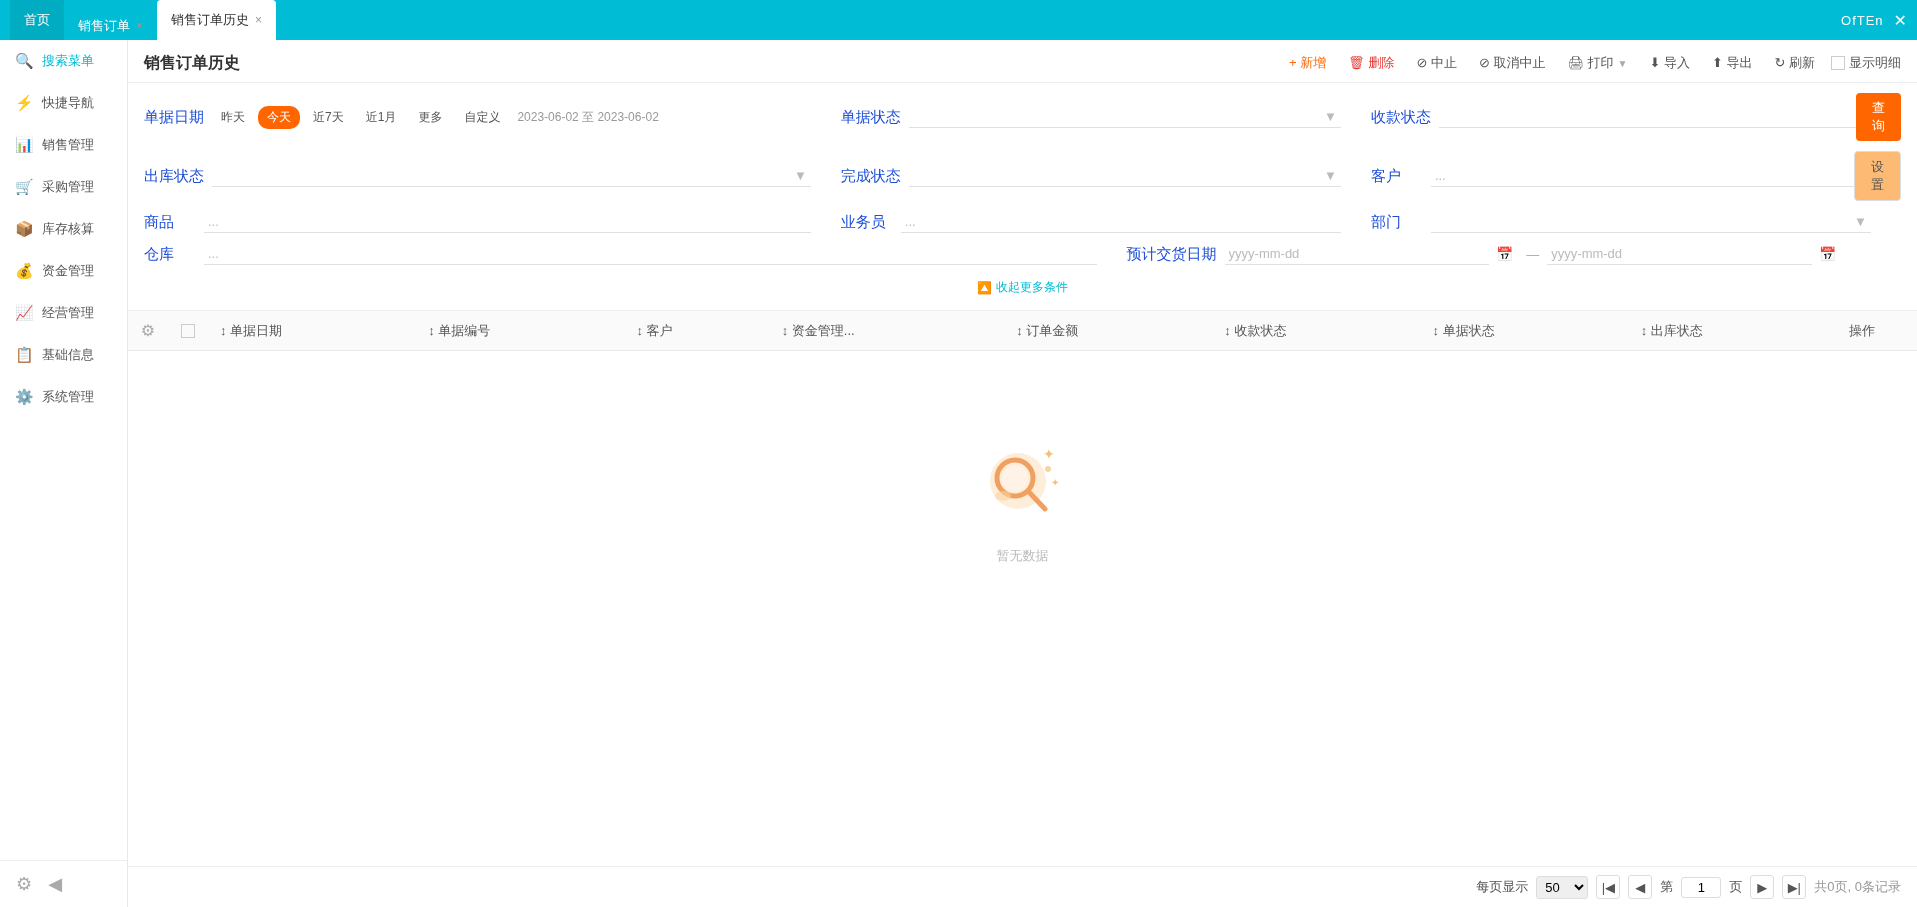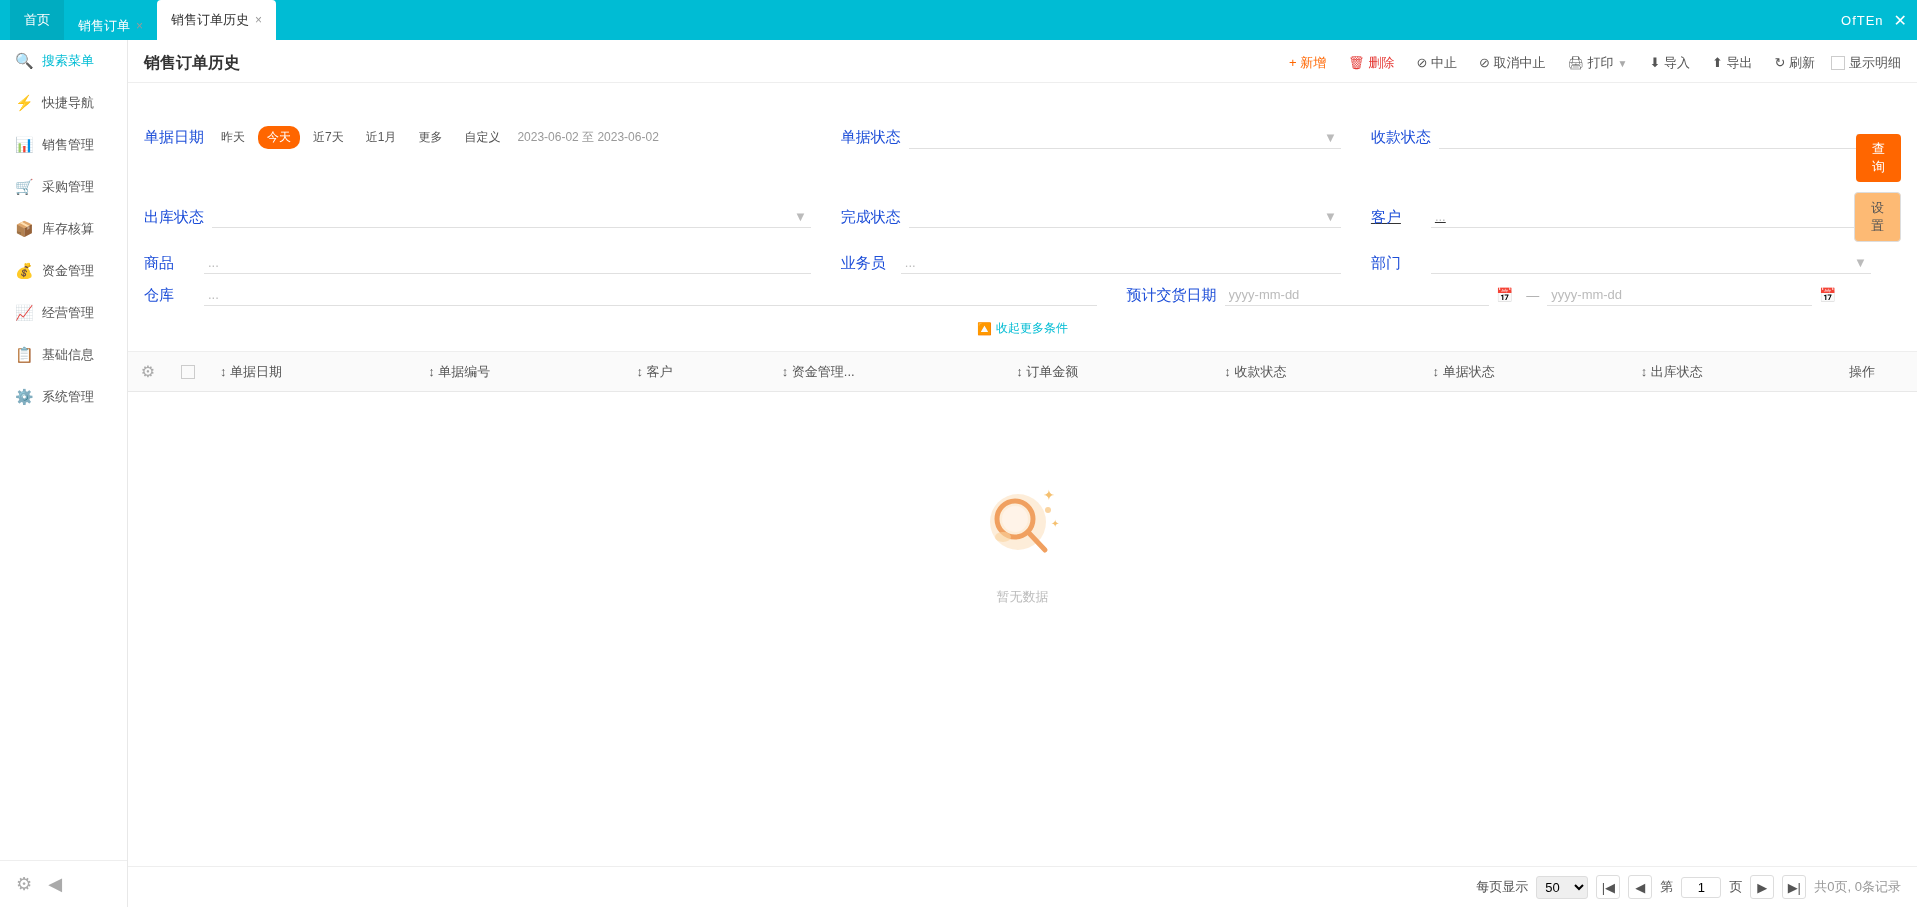--- a/index.html
+++ b/index.html
@@ -196,21 +196,21 @@
           </div>
         </div>
         <div style="width:30px;"></div>
         <div class="filter-item" style="flex:1.5;">
           <span class="filter-label">收款状态</span>
           <div class="filter-select">
             <span></span>
             <span class="chevron-down">▼</span>
           </div>
         </div>
-        <div style="width:30px; flex-shrink:0; display:flex; align-items:center; justify-content:flex-end;margin-top:41px;">
+        <div style="width:30px; flex-shrink:0; display:flex; align-items:center; justify-content:flex-end;">
           <button style="background:#ff6600; color:#fff; border:none; border-radius:4px; padding:6px 16px; font-size:13px; cursor:pointer;">查询</button>
         </div>
       </div>
 
       <div class="filter-row">
         <div class="filter-item" style="flex:2; min-width:350px;">
           <span class="filter-label">出库状态</span>
           <div class="filter-select" style="flex:1;">
             <span></span>
             <span class="chevron-down">▼</span>
@@ -218,21 +218,21 @@
         </div>
         <div style="width:30px;"></div>
         <div class="filter-item" style="flex:1.5;">
           <span class="filter-label">完成状态</span>
           <div class="filter-select">
             <span></span>
             <span class="chevron-down">▼</span>
           </div>
         </div>
         <div style="width:30px;"></div>
-        <div class="filter-item" style="flex:1.5;text-decoration:underline;">
+        <div class="filter-item" style="flex:1.5;">
           <span class="filter-label">客户</span>
           <div class="filter-select">
             <span style="color:#bbb;">...</span>
           </div>
         </div>
         <div style="width:30px; flex-shrink:0; display:flex; align-items:center; justify-content:flex-end;">
           <button style="background:#fdba74; color:#555; border:1px solid #ddd; border-radius:4px; padding:6px 16px; font-size:13px; cursor:pointer;">设置</button>
         </div>
       </div>
 

